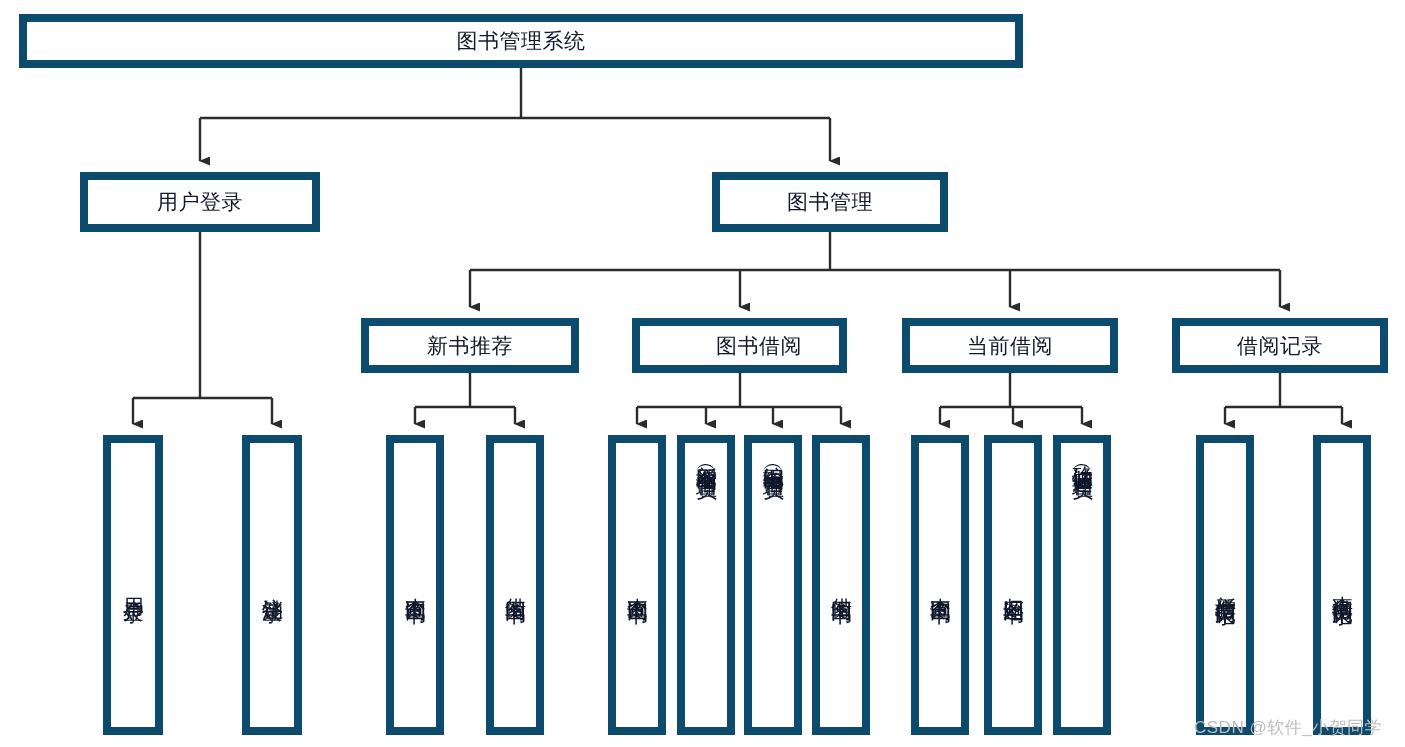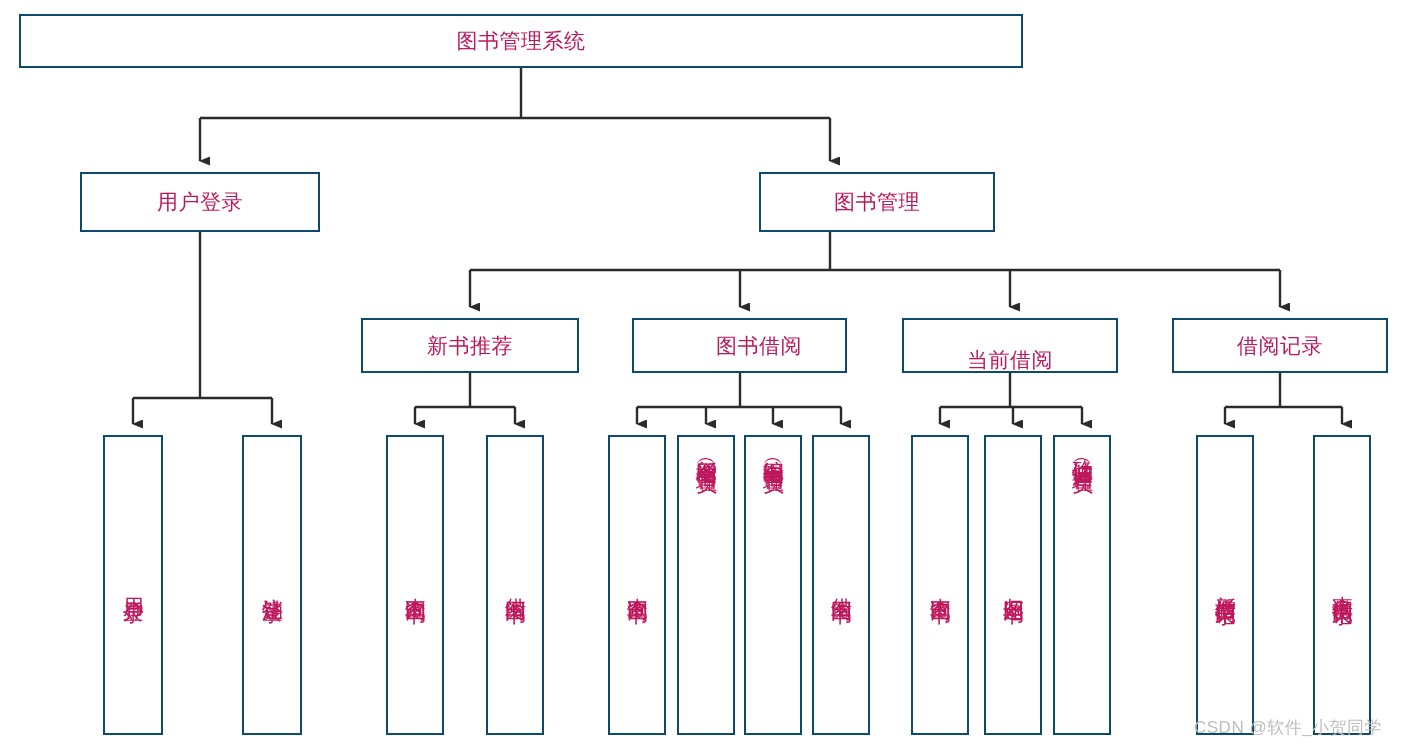--- a/index.html
+++ b/index.html
@@ -22,25 +22,25 @@
     left: 0;
     top: 0;
     width: 1405px;
     height: 747px;
     pointer-events: none;
   }
   .node {
     position: absolute;
     box-sizing: border-box;
     background: #ffffff;
-    border: 2px solid #0c4a6e;
+    border: 8px solid #0c4a6e;
     display: flex;
     align-items: center;
     justify-content: center;
-    color: #be185d;
+    color: #0f172a;
   }
   .node.horiz {
     font-size: 21px;
     letter-spacing: 0.5px;
     line-height: 1.1;
   }
   .node.vert {
     writing-mode: vertical-rl;
     text-orientation: upright;
     font-size: 21px;
@@ -127,31 +127,31 @@
     </g>
   </svg>
 
   <div class="node horiz" id="root-node" style="left: 19px; top: 14px; width: 1004px; height: 54px;">
     <span class="label">图书管理系统</span>
   </div>
 
   <div class="node horiz" id="l2-0" style="left: 80px; top: 172px; width: 240px; height: 60px;">
     <span class="label">用户登录</span>
   </div>
-  <div class="node horiz" id="l2-1" style="left: 712px; top: 172px; width: 236px; height: 60px; margin-left: 47px;">
+  <div class="node horiz" id="l2-1" style="left: 712px; top: 172px; width: 236px; height: 60px;">
     <span class="label">图书管理</span>
   </div>
 
   <div class="node horiz" id="l3-0" style="left: 361px; top: 318px; width: 218px; height: 55px;">
     <span class="label">新书推荐</span>
   </div>
   <div class="node horiz" id="l3-1" style="left: 632px; top: 318px; width: 215px; height: 55px; padding-left: 39px;">
     <span class="label">图书借阅</span>
   </div>
-  <div class="node horiz" id="l3-2" style="left: 902px; top: 318px; width: 216px; height: 55px; align-items: flex-end;">
+  <div class="node horiz" id="l3-2" style="left: 902px; top: 318px; width: 216px; height: 55px;">
     <span class="label">当前借阅</span>
   </div>
   <div class="node horiz" id="l3-3" style="left: 1172px; top: 318px; width: 216px; height: 55px;">
     <span class="label">借阅记录</span>
   </div>
 
   <div class="node vert" id="lf-0" style="left: 103px; top: 435px; width: 60px; height: 300px;">
     <span class="label">用户登录</span>
   </div>
   <div class="node vert" id="lf-1" style="left: 242px; top: 435px; width: 60px; height: 300px;">

